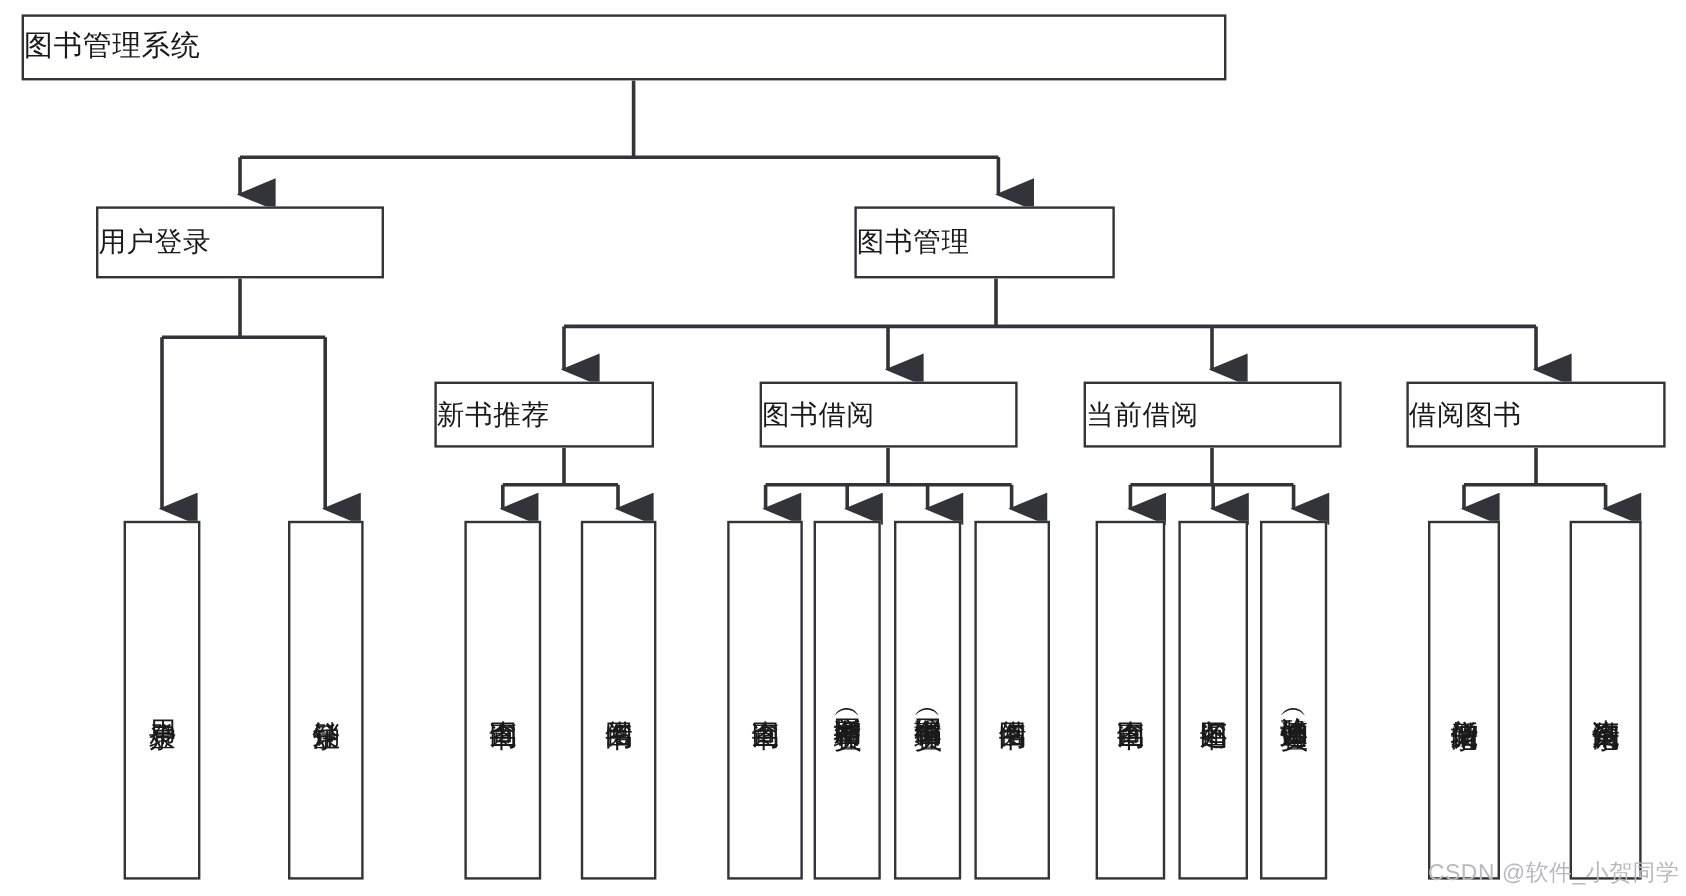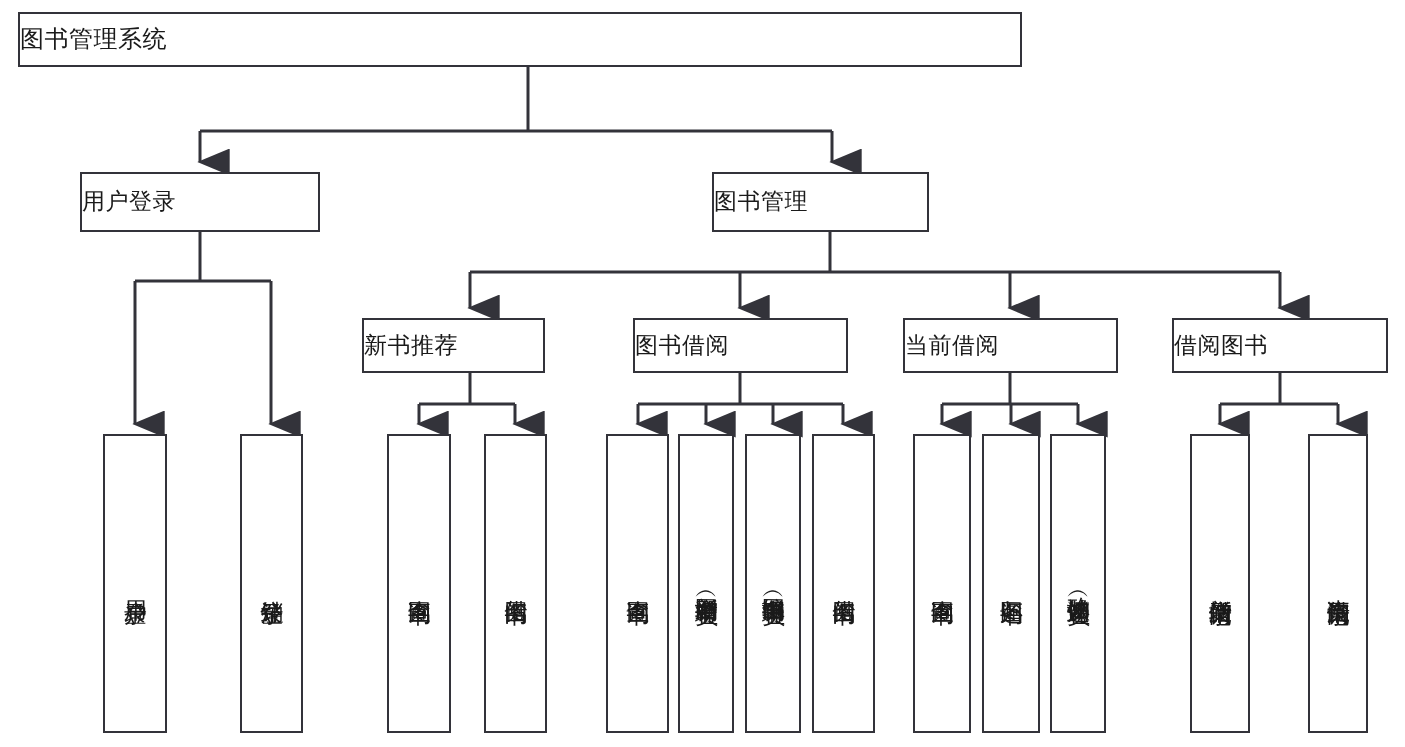--- a/index.html
+++ b/index.html
@@ -182,14 +182,15 @@
     <span class="vtext">确认归还（管理员）</span>
   </div>
 
   <div class="node leaf" style="left:1190px; top:434px; width:60px; height:299px;">
     <span class="vtext">新增借阅记录</span>
   </div>
   <div class="node leaf" style="left:1308px; top:434px; width:60px; height:299px;">
     <span class="vtext">查询借阅记录</span>
   </div>
 
+  <div class="watermark" style="left:1190px; top:714px;">CSDN @软件_小贺同学</div>
 
 </div>
 
 </body></html>

